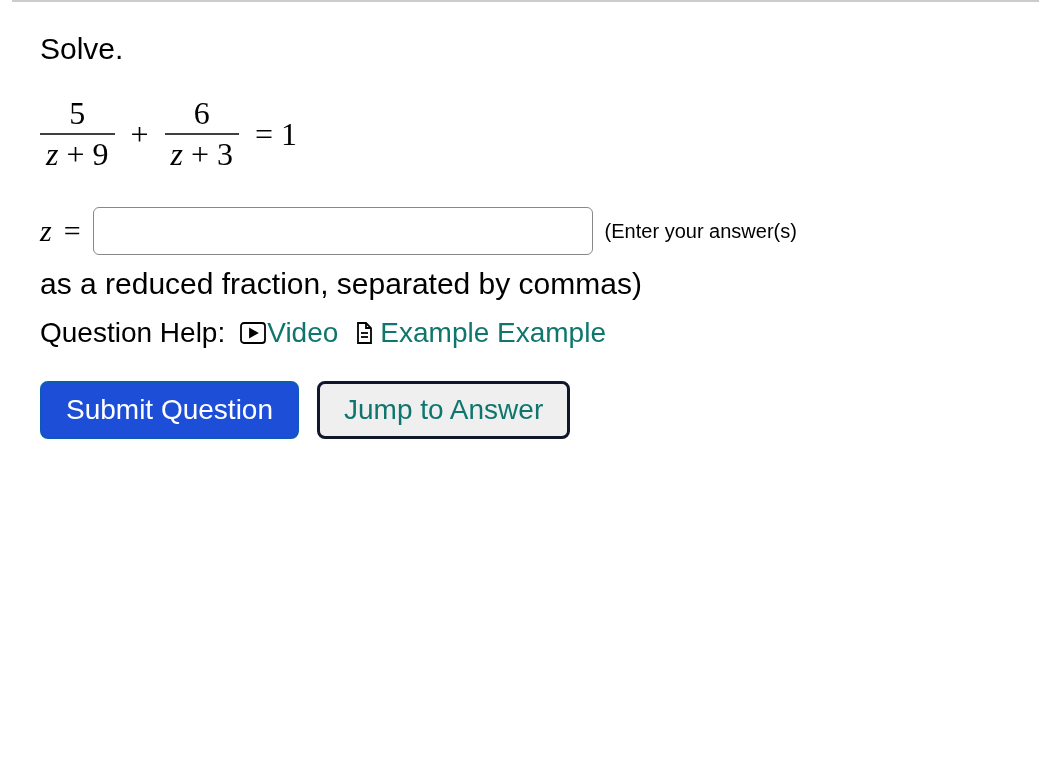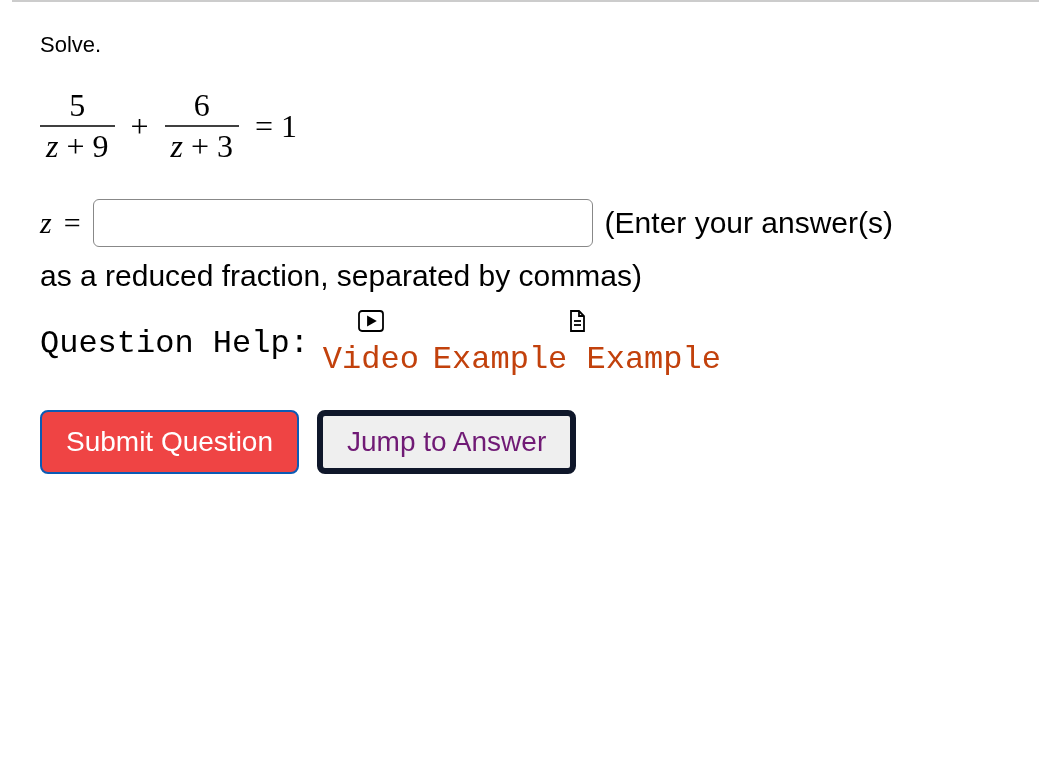--- a/index.html
+++ b/index.html
@@ -14,21 +14,21 @@
       width: 1051px;
     }
     .top-border {
       border-top: 2px solid #ccc;
       margin: 0 12px;
     }
     .content {
       padding: 30px 40px;
     }
     .prompt {
-      font-size: 22px;
+      font-size: 30px;
       color: #000;
       margin-bottom: 30px;
     }
     .equation {
       display: flex;
       align-items: center;
       font-family: 'Times New Roman', Times, serif;
       font-size: 32px;
       color: #000;
       margin-bottom: 35px;
@@ -74,74 +74,72 @@
     }
     .answer-input {
       width: 500px;
       height: 48px;
       font-size: 24px;
       padding: 6px 10px;
       border: 1px solid #888;
       border-radius: 6px;
     }
     .hint {
-      font-size: 30px;
+      font-size: 20px;
     }
     .instruction {
       font-size: 30px;
       color: #000;
       margin-bottom: 16px;
     }
     .help-row {
-      font-size: 32px;
+      font-size: 28px;
       color: #000;
       margin-bottom: 32px;
       display: flex;
       align-items: center;
       gap: 14px;
       flex-wrap: wrap;
-      font-family: Liberation Mono, monospace;
     }
     .help-label {
       color: #000;
     }
     .help-link {
-      color: #c2410c;
+      color: #0f766e;
       cursor: pointer;
       display: inline-flex;
       align-items: center;
-      gap: 8px;
-      flex-direction: column;
+      gap: 0;
     }
     .icon-box {
       display: inline-flex;
       width: 28px;
       height: 24px;
       color: #000;
     }
     .button-row {
       display: flex;
       gap: 18px;
     }
     .btn {
       font-size: 28px;
       padding: 10px 24px;
       border-radius: 8px;
       cursor: pointer;
       font-family: inherit;
     }
     .btn-primary {
-      background: #ef4444;
+      background: #1d4ed8;
       color: #fff;
       border: 2px solid #0c5bb5;
     }
     .btn-secondary {
       background: #efefef;
-      color: #701a75;
-      border: 6px solid #0f172a;
+      color: #0f766e;
+      border: 3px solid #0f172a;
     }
   </style>
 </head>
 <body>
 
 <div class="top-border"></div>
 
 <div class="content">
 
   <div class="prompt">Solve.</div>

